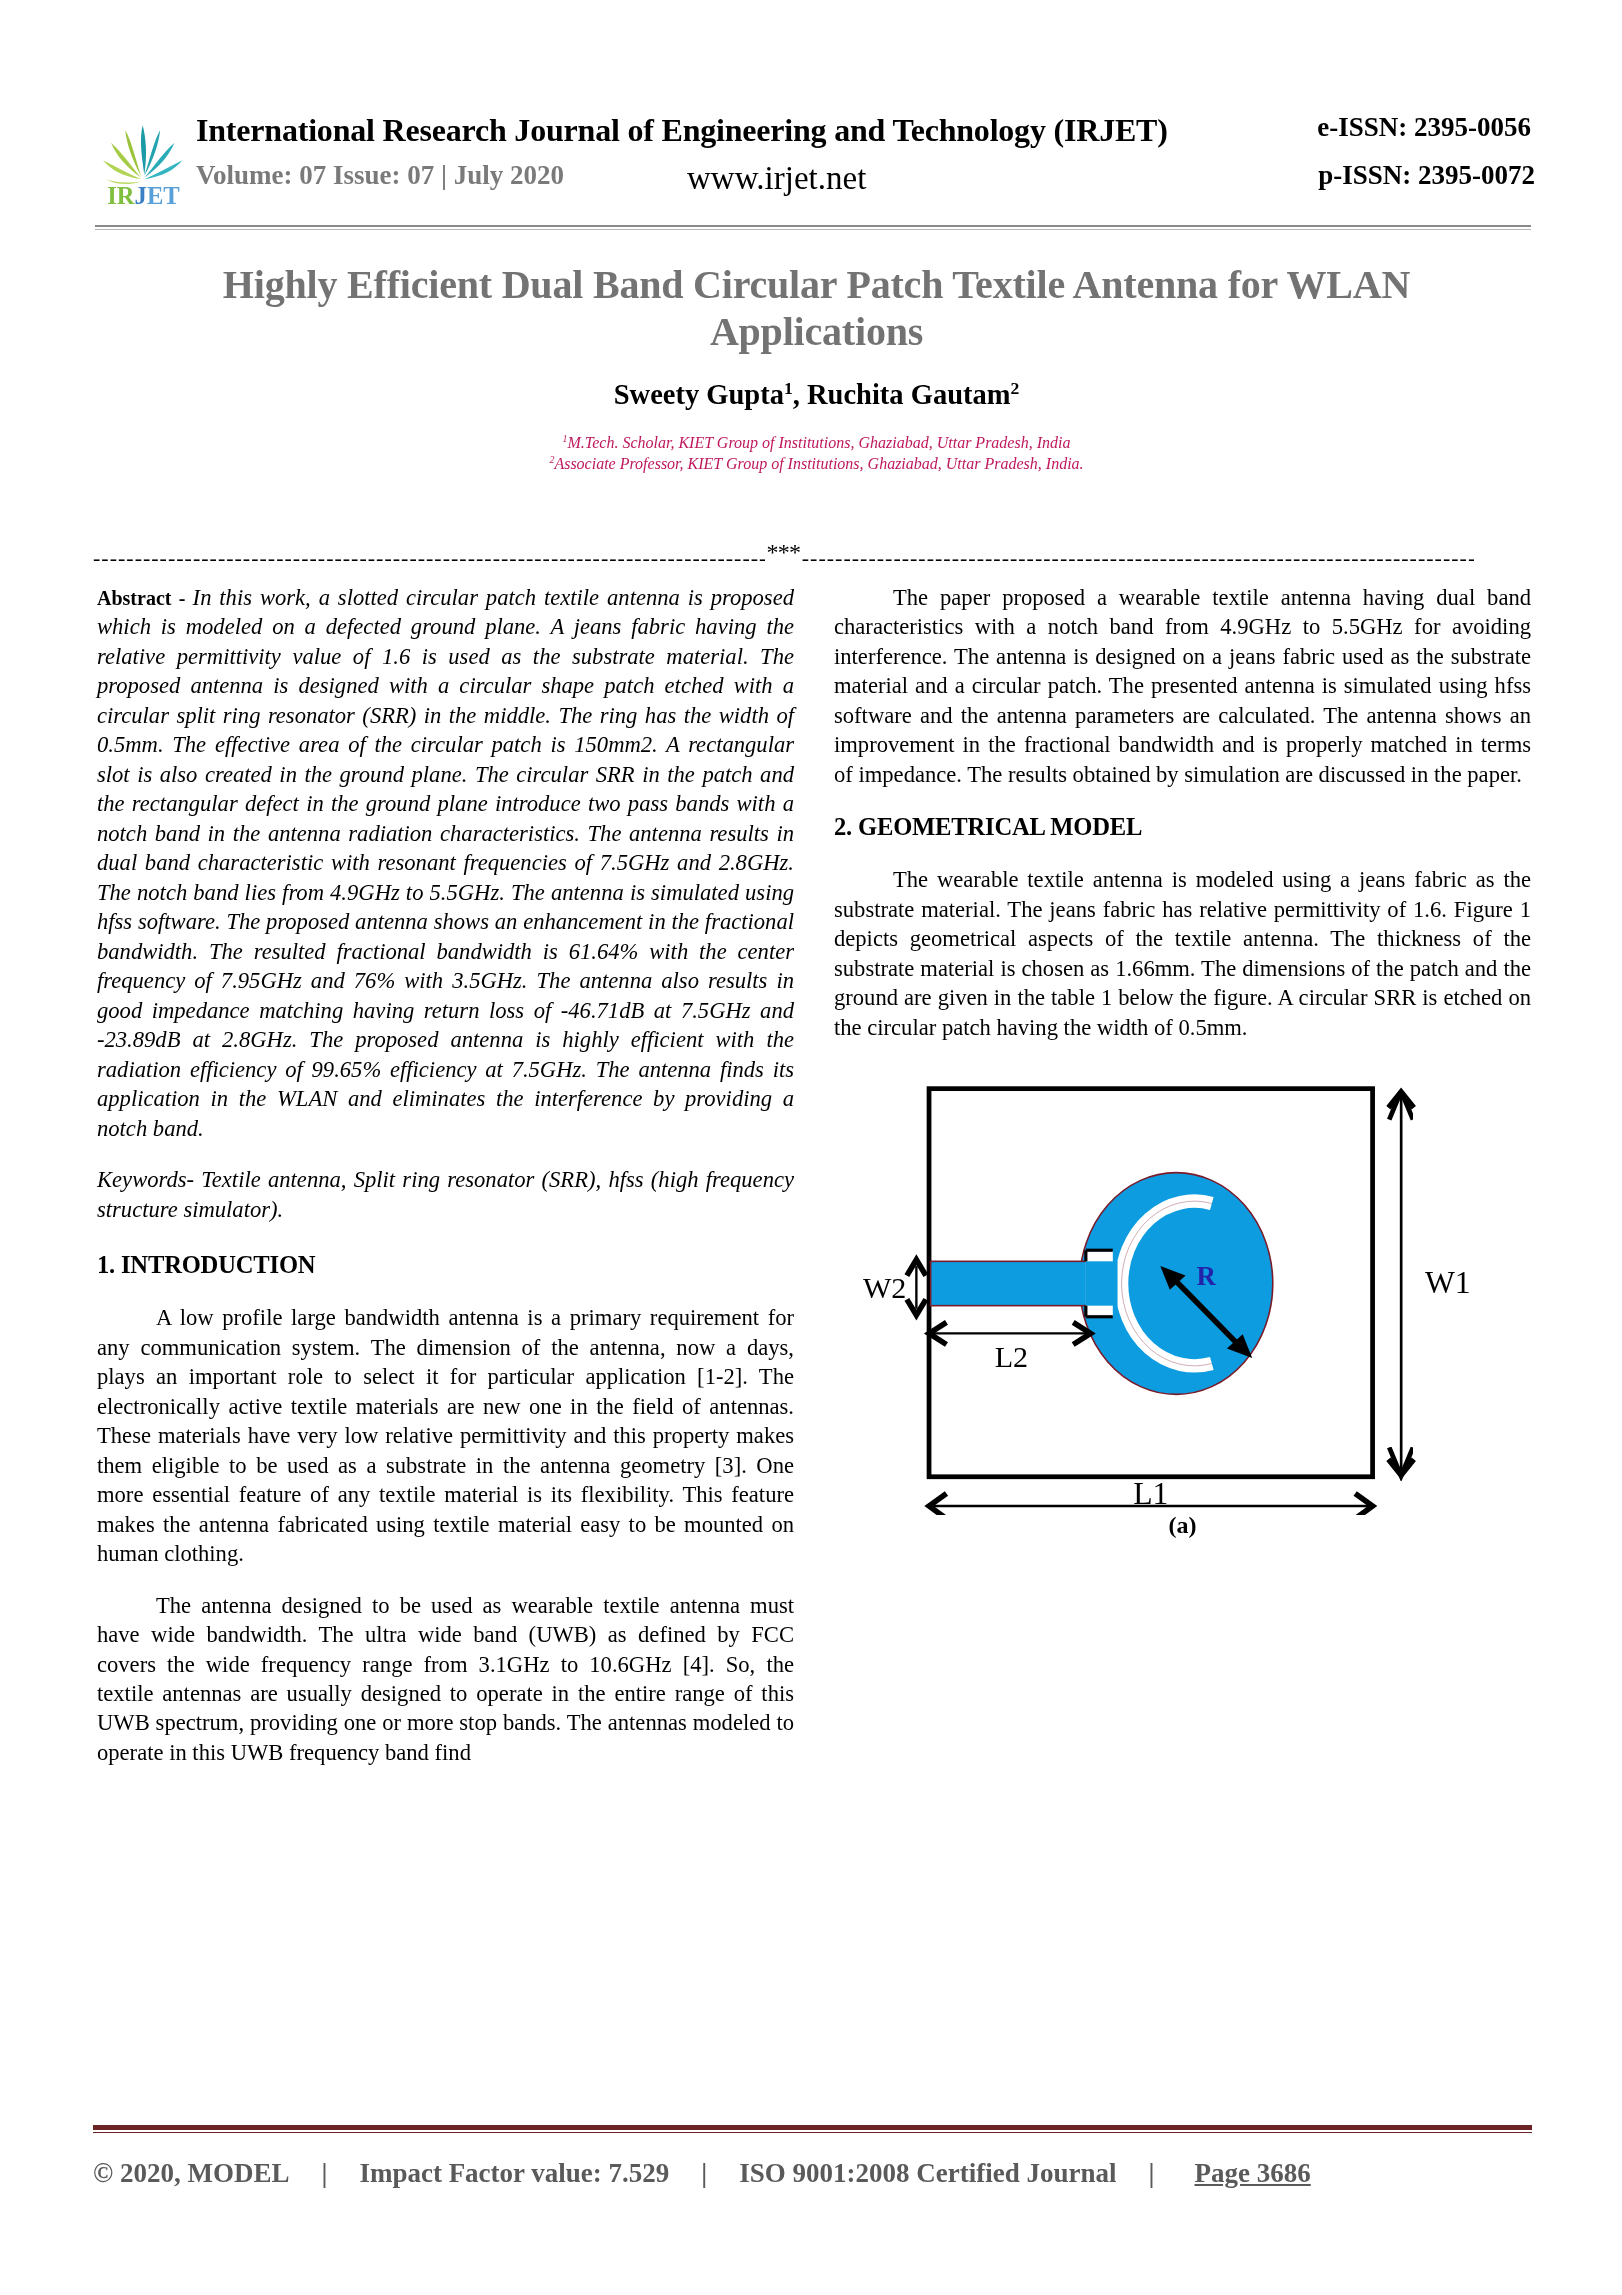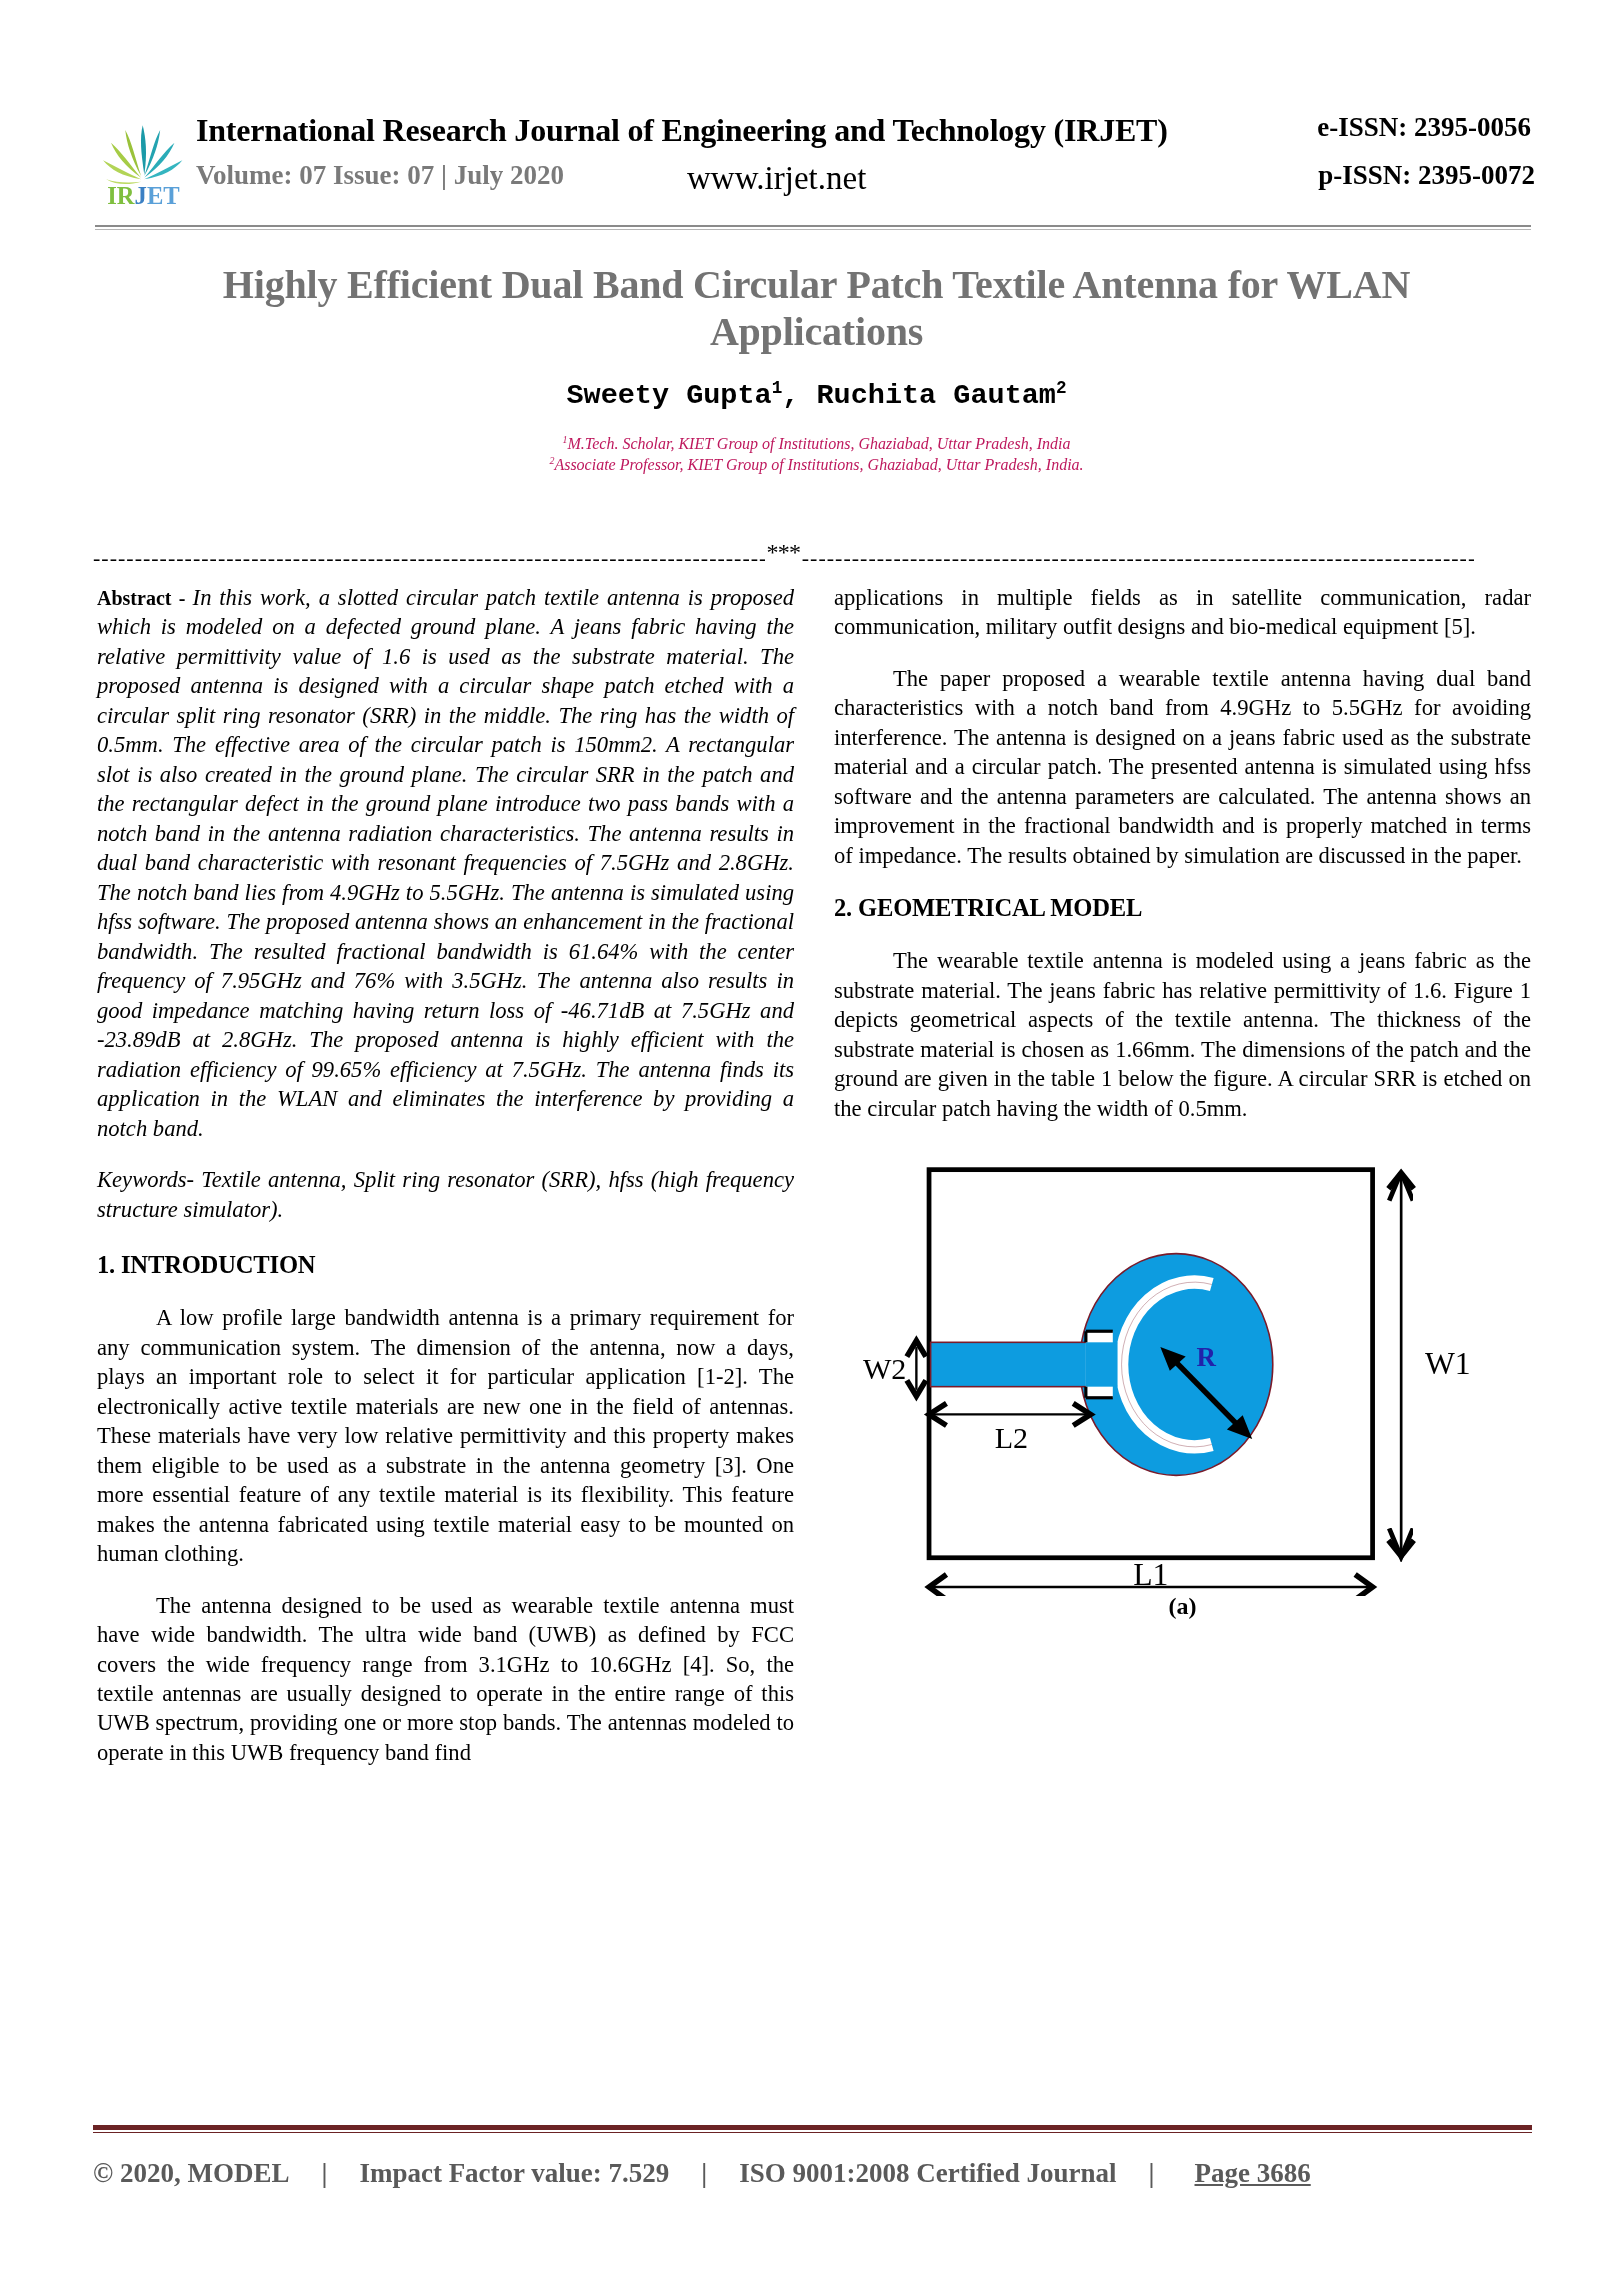--- a/index.html
+++ b/index.html
@@ -114,21 +114,21 @@
   .paper-title {
     font-family: "Liberation Serif", serif;
     font-weight: bold;
     font-size: 40px;
     line-height: 1.18;
     letter-spacing: -0.2px;
     color: #737373;
   }
   .authors {
     margin-top: 24px;
-    font-family: Liberation Mono, monospace;
+    font-family: Liberation Serif, serif;
     font-weight: bold;
     font-size: 28.5px;
     color: #000;
   }
   .affil {
     margin-top: 20.6px;
     font-family: "Liberation Serif", serif;
     font-style: italic;
     font-size: 16px;
     line-height: 1.33;
@@ -326,21 +326,20 @@
 
     <h2 class="section">1. INTRODUCTION</h2>
 
     <p class="body indent" style="margin-top:24px">A low profile large bandwidth antenna is a primary requirement for any communication system. The dimension of the antenna, now a days, plays an important role to select it for particular application [1-2]. The electronically active textile materials are new one in the field of antennas. These materials have very low relative permittivity and this property makes them eligible to be used as a substrate in the antenna geometry [3]. One more essential feature of any textile material is its flexibility. This feature makes the antenna fabricated using textile material easy to be mounted on human clothing.</p>
 
     <p class="body indent">The antenna designed to be used as wearable textile antenna must have wide bandwidth. The ultra wide band (UWB) as defined by FCC covers the wide frequency range from 3.1GHz to 10.6GHz [4]. So, the textile antennas are usually designed to operate in the entire range of this UWB spectrum, providing one or more stop bands. The antennas modeled to operate in this UWB frequency band find</p>
   </div>
 
   <div class="col col-right">
 
-    <p class="body">applications in multiple fields as in satellite communication, radar communication, military outfit designs and bio-medical equipment [5].</p>
 
     <p class="body indent">The paper proposed a wearable textile antenna having dual band characteristics with a notch band from 4.9GHz to 5.5GHz for avoiding interference. The antenna is designed on a jeans fabric used as the substrate material and a circular patch. The presented antenna is simulated using hfss software and the antenna parameters are calculated. The antenna shows an improvement in the fractional bandwidth and is properly matched in terms of impedance. The results obtained by simulation are discussed in the paper.</p>
 
     <h2 class="section tight">2. GEOMETRICAL MODEL</h2>
 
     <p class="body indent" style="margin-top:24px">The wearable textile antenna is modeled using a jeans fabric as the substrate material. The jeans fabric has relative permittivity of 1.6. Figure 1 depicts geometrical aspects of the textile antenna. The thickness of the substrate material is chosen as 1.66mm. The dimensions of the patch and the ground are given in the table 1 below the figure. A circular SRR is etched on the circular patch having the width of 0.5mm.</p>
 
     <div class="figure">
       <svg class="fig-svg" width="697" height="444" viewBox="0 0 880 560">
 

